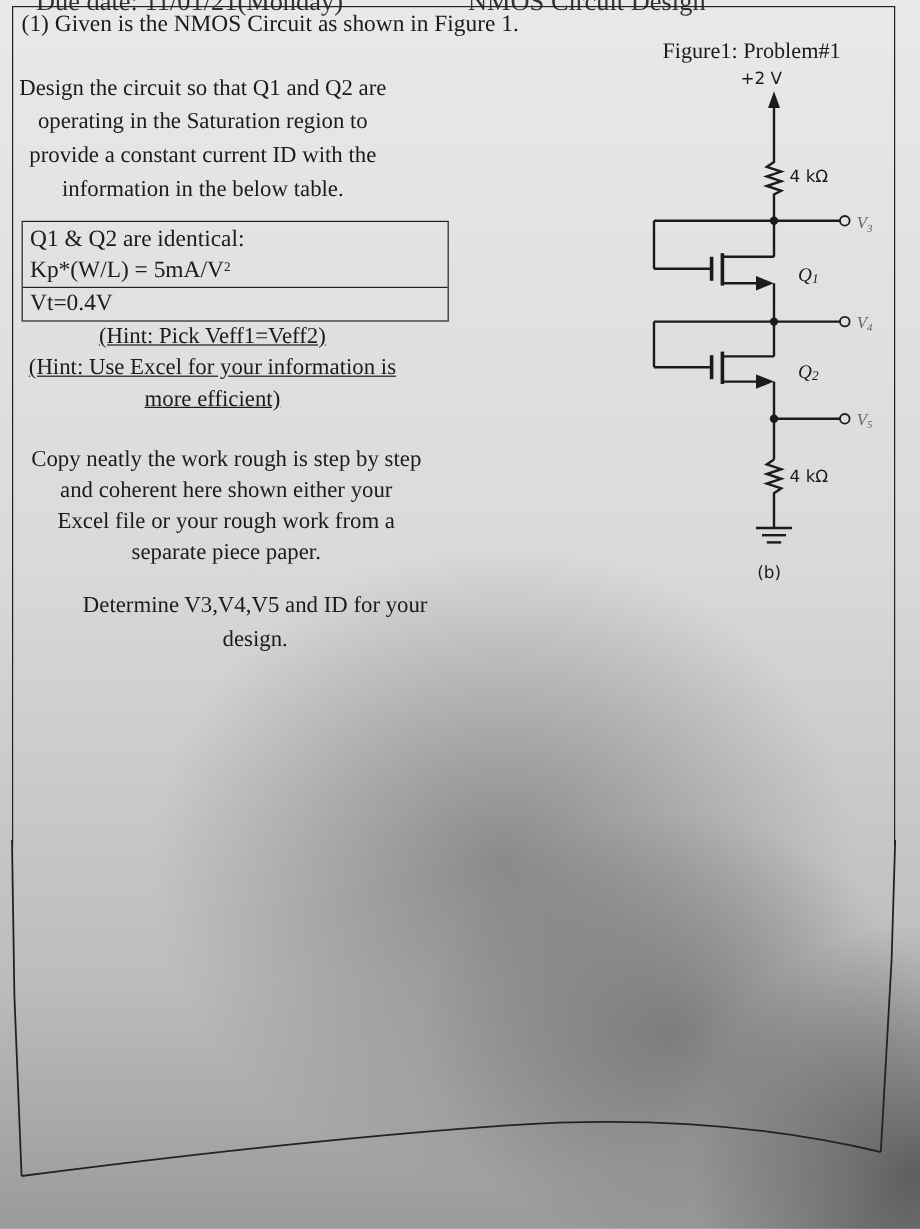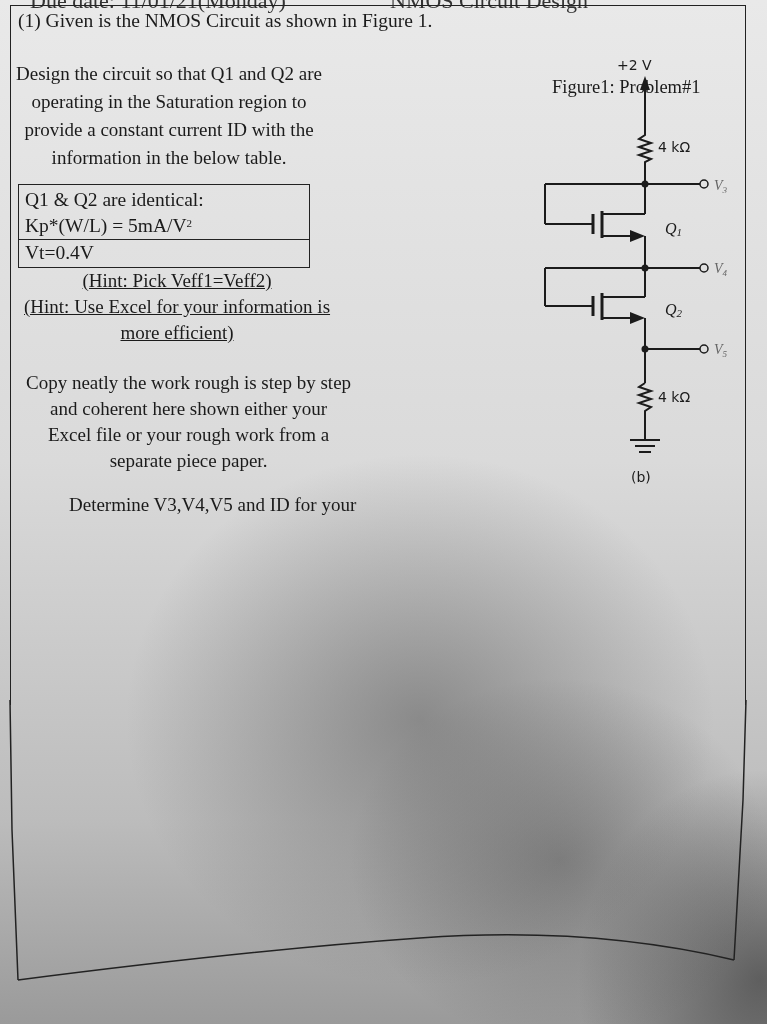--- a/index.html
+++ b/index.html
@@ -19,31 +19,31 @@
   .frame {
     position:absolute; left:10px; top:5px; width:736px; height:700px;
     border:1.5px solid #222; border-bottom:none; box-sizing:border-box;
   }
   .bottom-edge { position:absolute; left:0; top:0; width:767px; height:1024px; pointer-events:none; }
   .txt { position:absolute; font-size:19px; line-height:25px; white-space:nowrap;text-align:center; }
   .q-title { left:18px; top:8px; font-size:19.5px; }
   .design { left:16px; top:60px; font-size:19px; line-height:28px; }
   .design div { height:28px; }
   .spec-box {
-    position:absolute; left:18px; top:184px; width:292px; height:84px;
+    position:absolute; left:18px; top:184px; width:356px; height:84px;
     border:1.5px solid #222; box-sizing:border-box;
   }
   .spec-box .row1 { position:absolute; left:6px; top:2px; font-size:19.5px; line-height:26px; }
   .spec-box .sep { position:absolute; left:0; right:0; top:54px; border-top:1.5px solid #222; }
   .spec-box .row2 { position:absolute; left:6px; top:55px; font-size:19.5px; line-height:26px; }
   .hints { left:24px; top:268px; font-size:19px; line-height:26px;text-decoration:underline; }
   .copy { left:26px; top:370px; font-size:19px; line-height:26px; }
   .determine { left:30px; top:491px; font-size:19px; line-height:28px;margin-left:39px; }
   sup { font-size:11px; vertical-align:top; position:relative; top:-3px; }
-  .fig-title { position:absolute; left:552px; top:33px; font-size:18.5px;margin-top:44px; }
+  .fig-title { position:absolute; left:552px; top:33px; font-size:18.5px; }
   .circuit { position:absolute; left:520px; top:50px; }
   .lbl { font-family:"Liberation Serif", serif; }
 </style>
 </head>
 <body>
 
 <div class="topline">
   <span>Due date: 11/01/21(Monday)</span>
   <span class="right">NMOS Circuit Design</span>
 </div>
@@ -81,20 +81,21 @@
 
 <div class="txt copy">
   <div>Copy neatly the work rough is step by step</div>
   <div>and coherent here shown either your</div>
   <div>Excel file or your rough work from a</div>
   <div>separate piece paper.</div>
 </div>
 
 <div class="txt determine">
   <div>Determine V3,V4,V5 and ID for your</div>
+  <div>design.</div>
 </div>
 
 <div class="fig-title">Figure1: Problem#1</div>
 
 <svg class="circuit" width="240" height="440" viewBox="520 50 240 440">
   <g stroke="#1b1b1b" stroke-width="2" fill="none">
 
     <line x1="645" y1="80" x2="645" y2="130"></line>
 
     <polyline points="645,130 645,135 639,139 651,143 639,147 651,151 639,155 651,159 645,162 645,184"></polyline>

